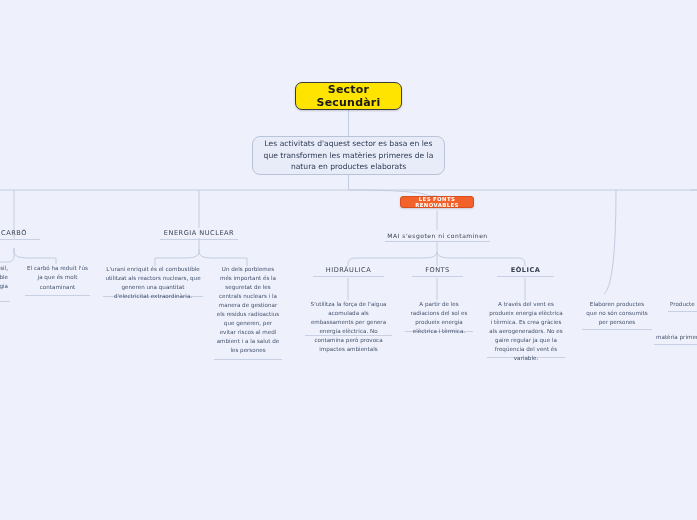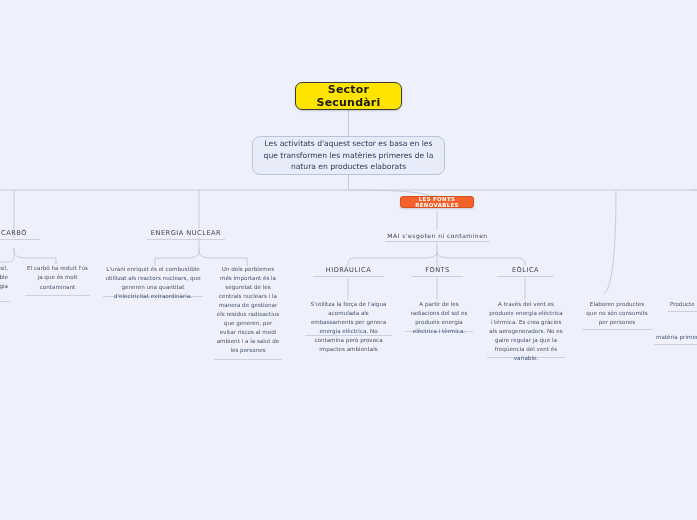--- a/index.html
+++ b/index.html
@@ -166,37 +166,37 @@
   <div class="node desc-node" style="left:252px; top:136px; width:193px; height:39px;">Les activitats d'aquest sector es basa en les que transformen les matèries primeres de la natura en productes elaborats</div>
 
   <div class="node badge-node" style="left:400px; top:196px; width:74px; height:12px;">LES FONTS RENOVABLES</div>
 
   <div class="node label-node" style="left:-12px; top:227px; width:52px; height:13px;">CARBÓ</div>
 
   <div class="node leaf-node clip-left" style="left:-20px; top:264px; width:30px; height:38px;">òssil, itat. ble rgia</div>
 
   <div class="node leaf-node centered" style="left:25px; top:264px; width:65px; height:32px;">El carbó ha reduït l'ús ja que és molt contaminant</div>
 
-  <div class="node label-node" style="left:147px; top:228px; width:78px; height:12px;">ENERGIA NUCLEAR</div>
+  <div class="node label-node" style="left:160px; top:228px; width:78px; height:12px;">ENERGIA NUCLEAR</div>
 
   <div class="node leaf-node" style="left:103px; top:265px; width:100px; height:32px;">L'urani enriquit és el combustible utilitzat als reactors nuclears, que generen una quantitat d'electricitat extraordinària.</div>
 
   <div class="node leaf-node" style="left:214px; top:265px; width:68px; height:95px;">Un dels porblemes més important és la seguretat de les centrals nuclears i la manera de gestionar els residus radioactius que generen, per evitar riscos al medi ambient i a la salut de les persones</div>
 
   <div class="node label-node small" style="left:385px; top:230px; width:105px; height:12px;">MAI s'esgoten ni contaminen</div>
 
   <div class="node label-node" style="left:313px; top:265px; width:71px; height:12px;text-align:center;">HIDRÀULICA</div>
 
   <div class="node leaf-node" style="left:305px; top:300px; width:87px; height:36px;">S'utilitza la força de l'aigua acomulada als embassaments per genera energia elèctrica. No contamina però provoca impactes ambientals</div>
 
   <div class="node label-node" style="left:412px; top:265px; width:51px; height:12px;">FONTS</div>
 
   <div class="node leaf-node" style="left:405px; top:300px; width:68px; height:32px;">A partir de les radiacions del sol es produeix energia elèctrica i tèrmica.</div>
 
-  <div class="node label-node" style="left:497px; top:265px; width:57px; height:12px;">EÒLICA</div>
+  <div class="node label-node" style="left:497px; top:265px; width:57px; height:12px;font-weight:bold;">EÒLICA</div>
 
   <div class="node leaf-node" style="left:487px; top:300px; width:78px; height:58px;">A través del vent es produeix energia elèctrica i tèrmica. Es crea gràcies als aerogeneradors. No es gaire regular ja que la freqüencia del vent és variable.</div>
 
   <div class="node leaf-node" style="left:582px; top:300px; width:70px; height:30px;">Elaboren productes que no són consumits per persones</div>
 
   <div class="node leaf-node clip-right" style="left:668px; top:300px; width:46px; height:12px;">Producte</div>
 
   <div class="node leaf-node clip-right" style="left:654px; top:333px; width:56px; height:12px;">matèria primer</div>
 
 </div>

